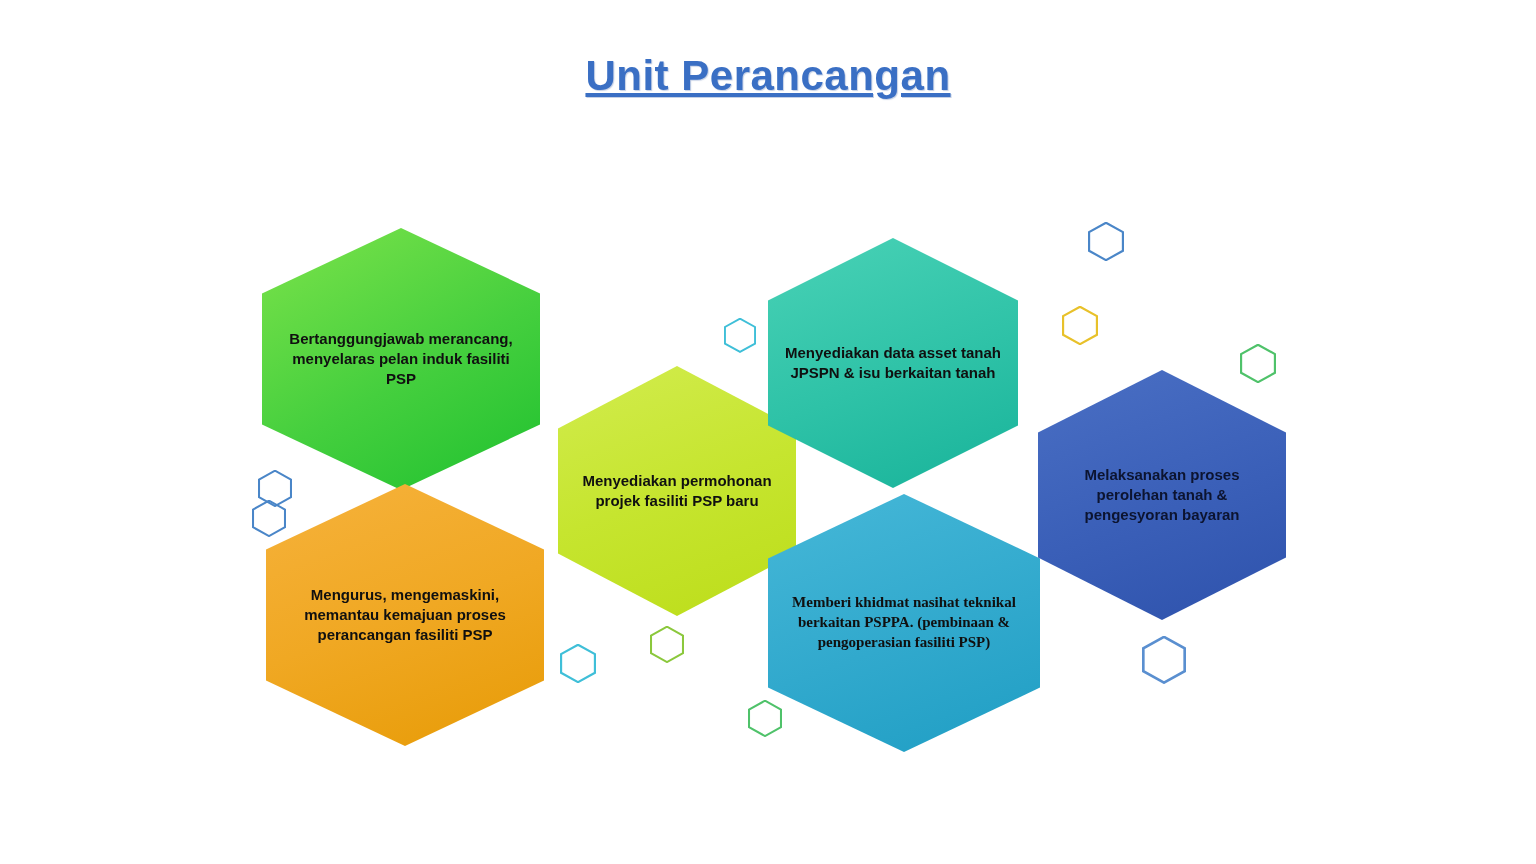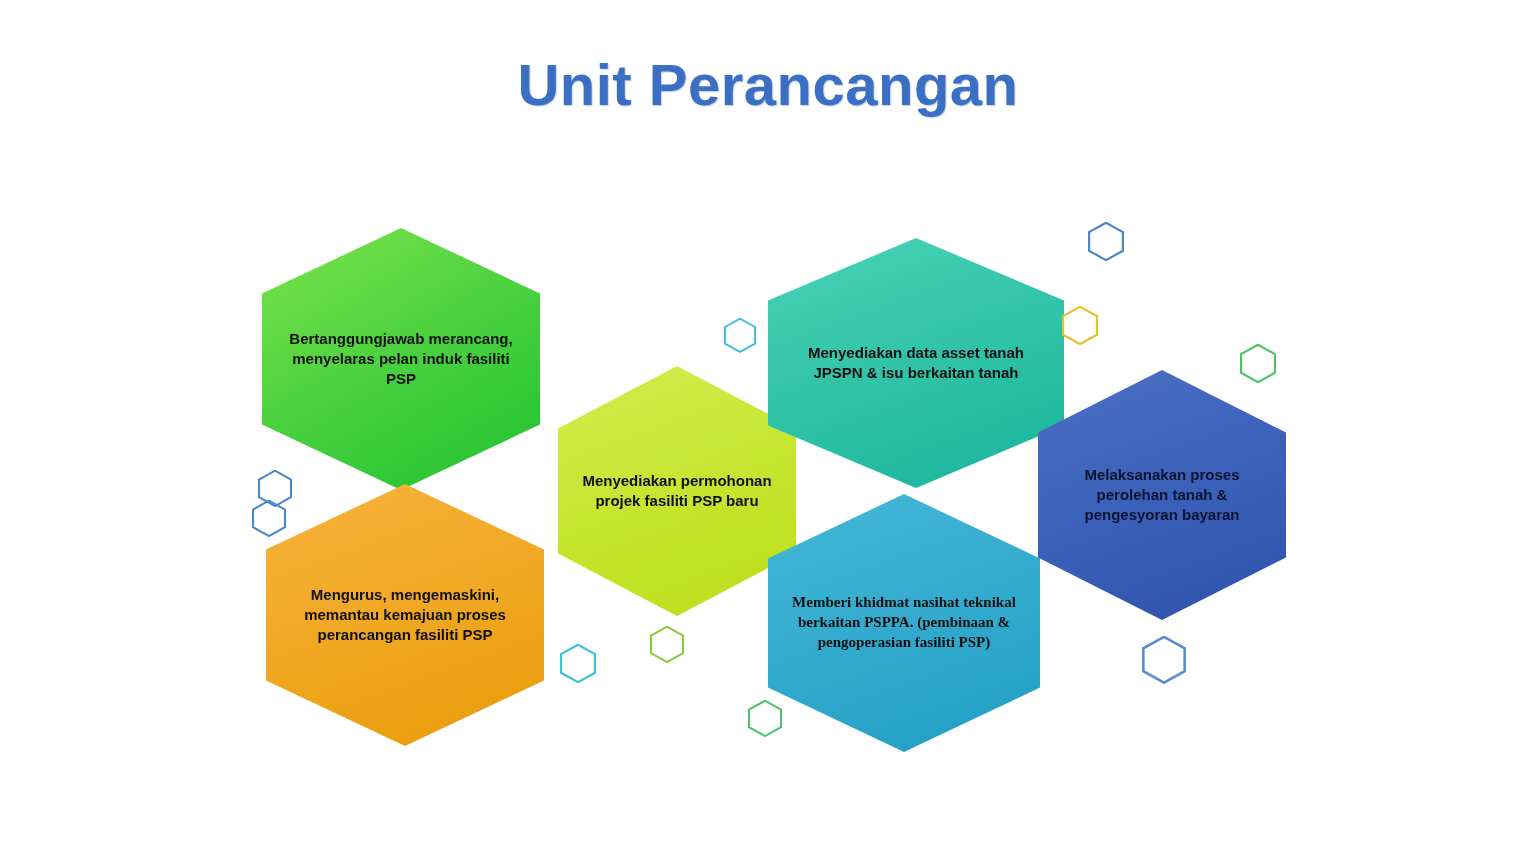--- a/index.html
+++ b/index.html
@@ -19,26 +19,27 @@
   #title-block {
     position: absolute;
     top: 52px;
     left: 0;
     width: 1536px;
     text-align: center;
     pointer-events: none;
   }
   #title-block .line {
     display: block;
-    font-size: 58px;
+    font-size: 42px;
     font-weight: bold;
     color: #3a6fc4;
     letter-spacing: 0.5px;
     line-height: 1.15;
     text-shadow: 1px 1px 1px rgba(90,120,180,0.35);
+    text-decoration: underline;
   }
 
   
   .hex {
     position: absolute;
     -webkit-clip-path: polygon(50% 0%, 100% 25%, 100% 75%, 50% 100%, 0% 75%, 0% 25%);
     clip-path: polygon(50% 0%, 100% 25%, 100% 75%, 50% 100%, 0% 75%, 0% 25%);
     display: flex;
     align-items: center;
     justify-content: center;
@@ -60,21 +61,21 @@
   }
   #hex-orange {
     left: 266px; top: 484px; width: 278px; height: 262px;
     background: linear-gradient(160deg, #f6b23c 0%, #f0a823 50%, #e79b06 100%);
   }
   #hex-lime {
     left: 558px; top: 366px; width: 238px; height: 250px;
     background: linear-gradient(160deg, #d2ec4e 0%, #c6e52f 50%, #bcdd19 100%);
   }
   #hex-teal {
-    left: 768px; top: 238px; width: 296px; height: 250px;
+    left: 768px; top: 238px; width: 250px; height: 250px;
     background: linear-gradient(160deg, #49d2b6 0%, #2ec2a7 55%, #18b39a 100%);
   }
   #hex-cyan {
     left: 768px; top: 494px; width: 272px; height: 258px;
     background: linear-gradient(160deg, #46b8d8 0%, #31a9cd 55%, #1f9ec4 100%);
     font-family: Liberation Serif, serif;
   }
   #hex-blue {
     left: 1038px; top: 370px; width: 248px; height: 250px;
     background: linear-gradient(160deg, #4a6fc4 0%, #3a5fb8 55%, #2e52ac 100%);

